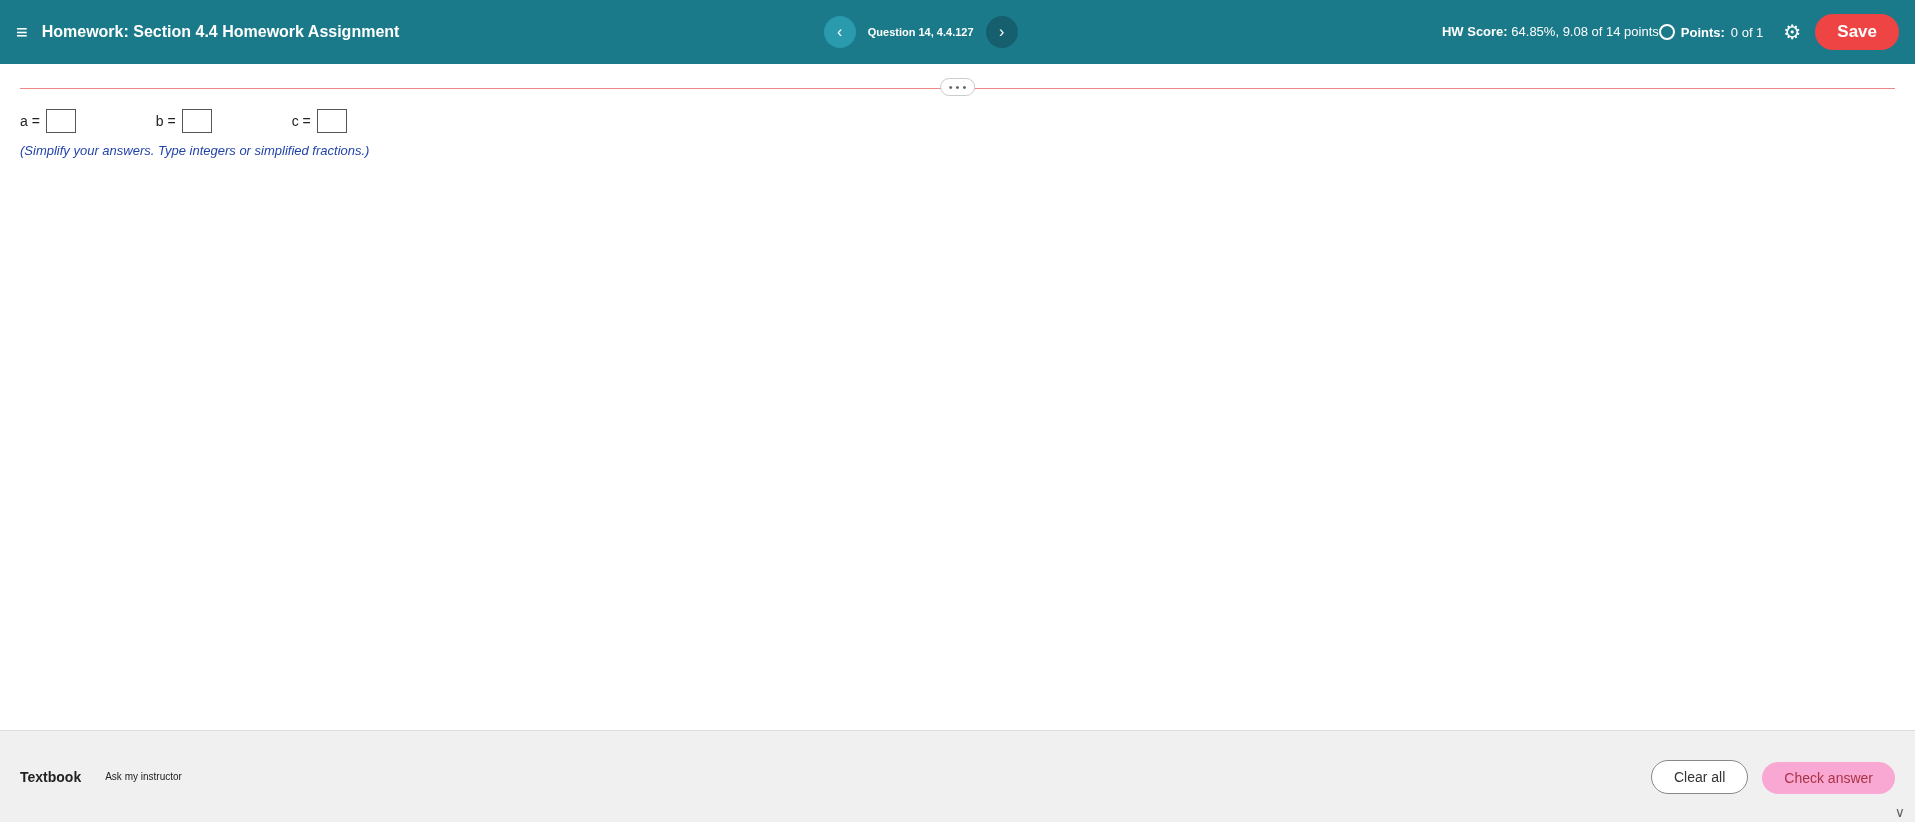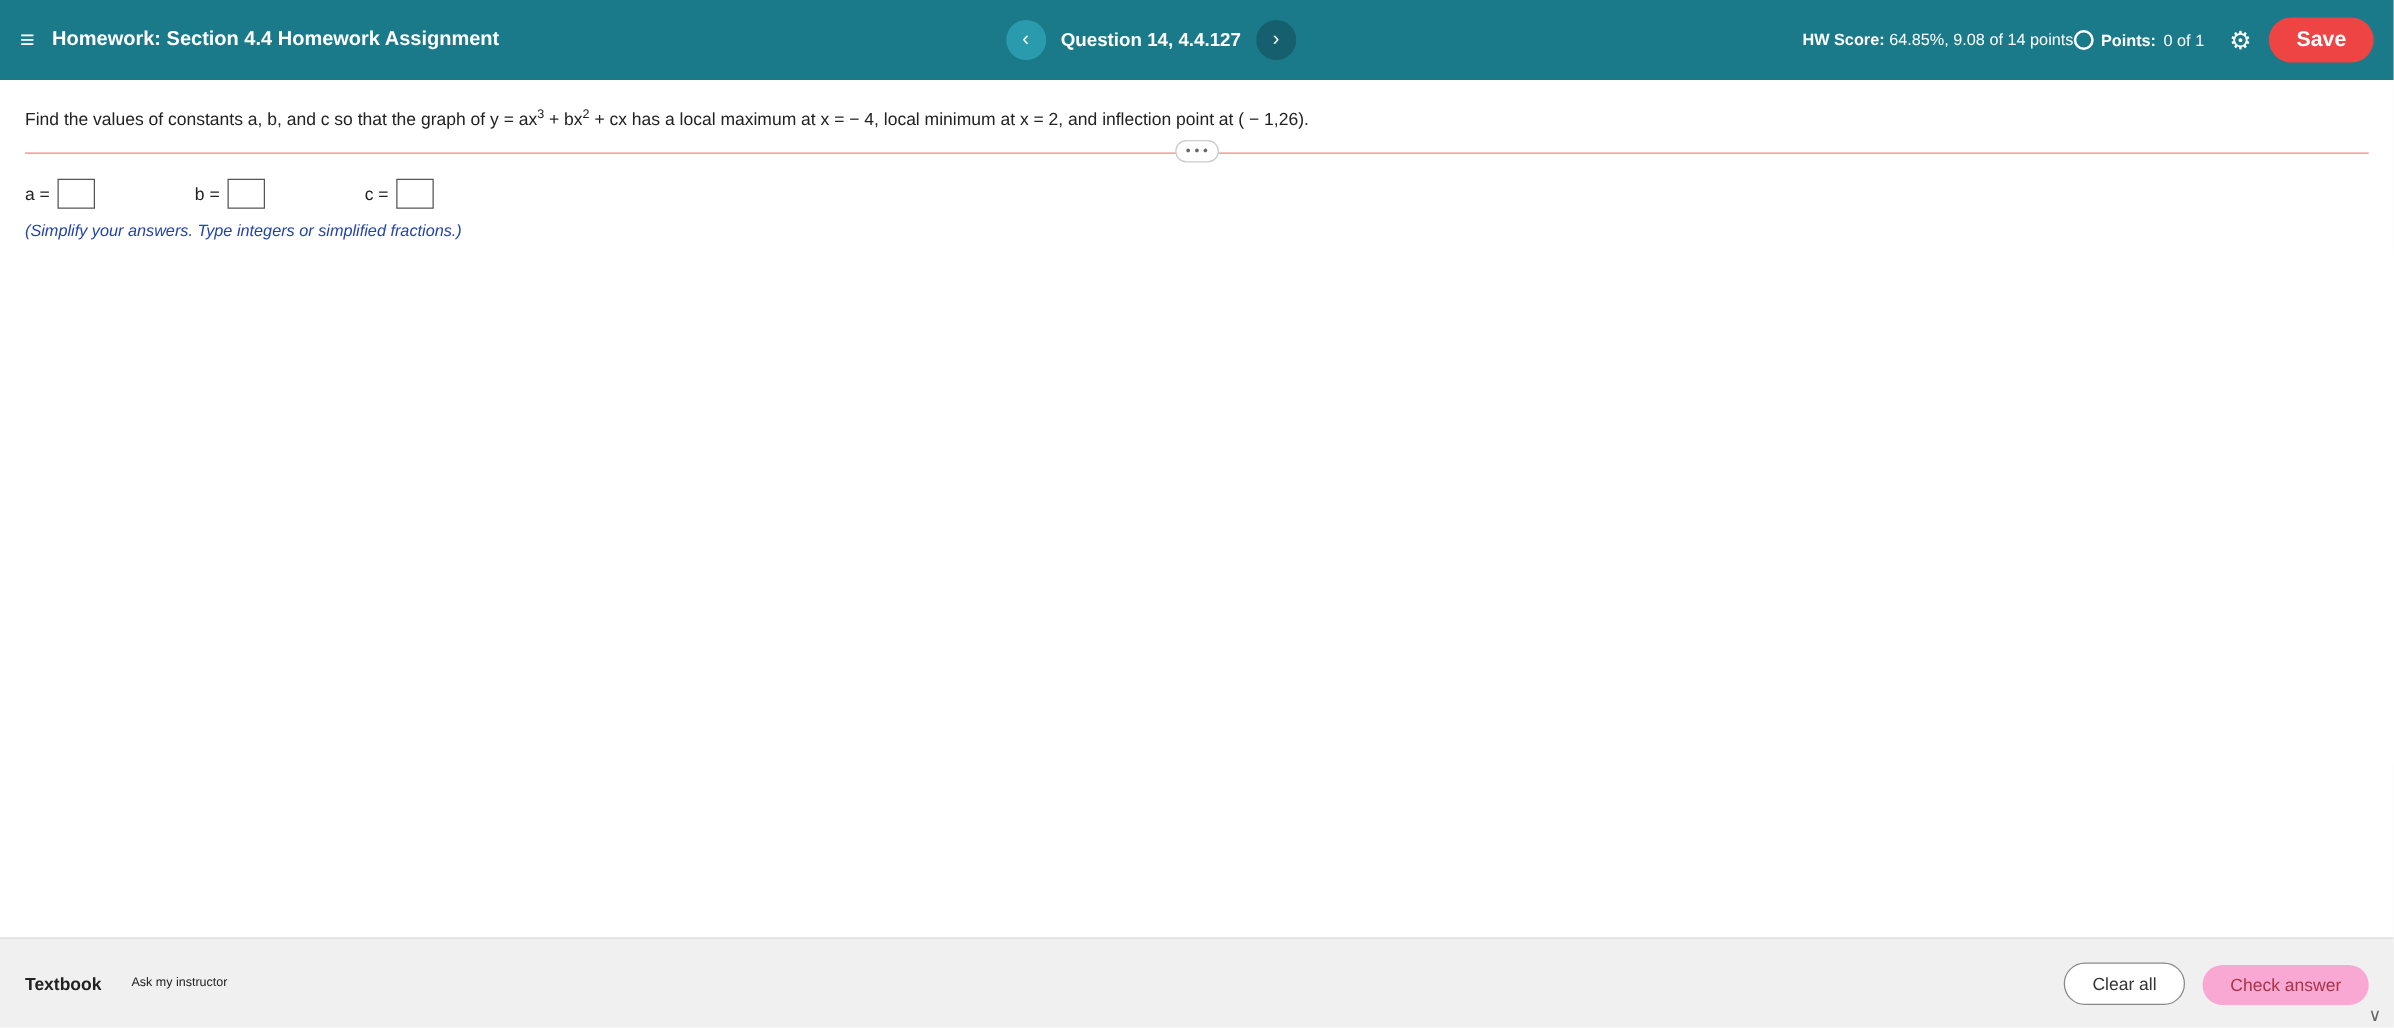--- a/index.html
+++ b/index.html
@@ -43,21 +43,21 @@
       width: 32px;
       height: 32px;
       font-size: 16px;
       cursor: pointer;
       display: flex;
       align-items: center;
       justify-content: center;
     }
     .nav-arrow.left { background: #2a9bac; }
     .question-label {
-      font-size: 15px;
+      font-size: 11px;
       font-weight: bold;
       color: white;
       text-align: center;
     }
     .header-score {
       display: flex;
       align-items: flex-start;
       font-size: 13px;
       color: white;
       margin-right: 20px;
@@ -151,21 +151,21 @@
     .hint-text {
       font-size: 13px;
       color: #2244aa;
       font-style: italic;
       margin-top: 4px;
     }
 
     
     .footer {
       background: #f0f0f0;
-      height: 72px;
+      height: 92px;
       display: flex;
       align-items: center;
       padding: 0 20px;
       flex-shrink: 0;
       border-top: 1px solid #ddd;
       position: relative;
     }
     .footer-textbook {
       font-size: 14px;
       font-weight: bold;
@@ -233,23 +233,20 @@
       <span class="points-circle"></span>
       <strong>Points:</strong>
       <span>0 of 1</span>
     </div>
   </div>
   <span class="settings-icon">⚙</span>
   <button class="save-btn">Save</button>
 </div>
 
 <div class="main-content">
-  <div class="question-text">
-    <span>Find the values of constants a, b, and c so that the graph of y = ax</span><sup>3</sup><span> + bx</span><sup>2</sup><span> + cx has a local maximum at x = − 4, local minimum at x = 2, and inflection point at ( − 1,26).</span>
-  </div>
 
   <div style="position:relative; margin-bottom: 20px;">
     <hr class="divider-line">
     <div class="divider-dots">• • •</div>
   </div>
 
   <div class="answer-row">
     <div class="answer-group">
       <span>a =</span>
       <input class="answer-input" type="text" value="" style="">

